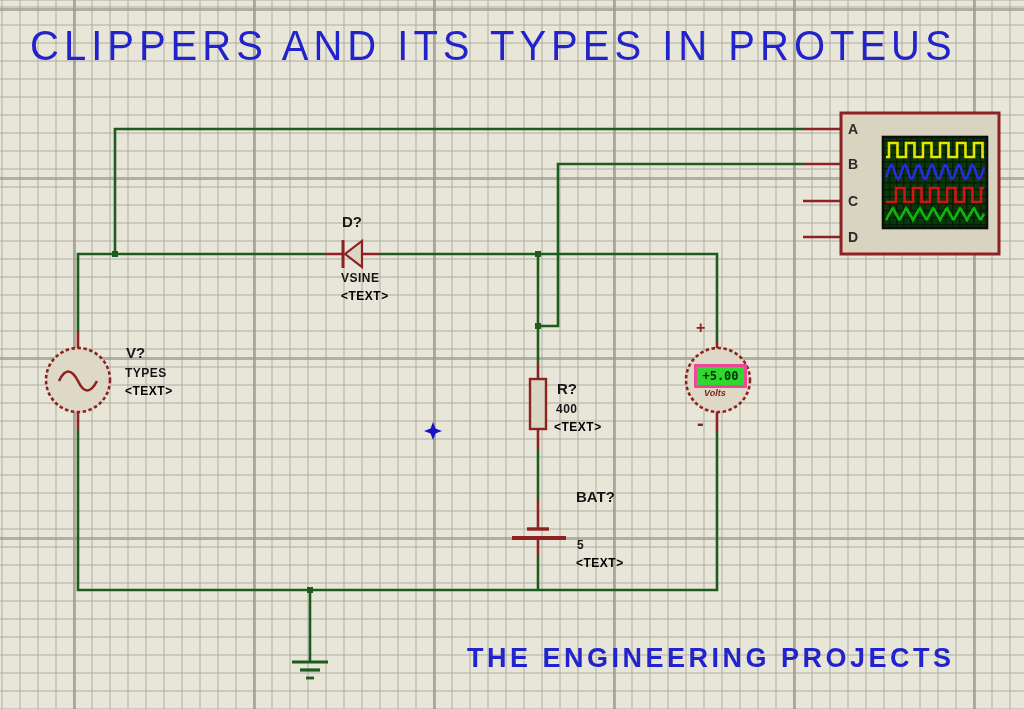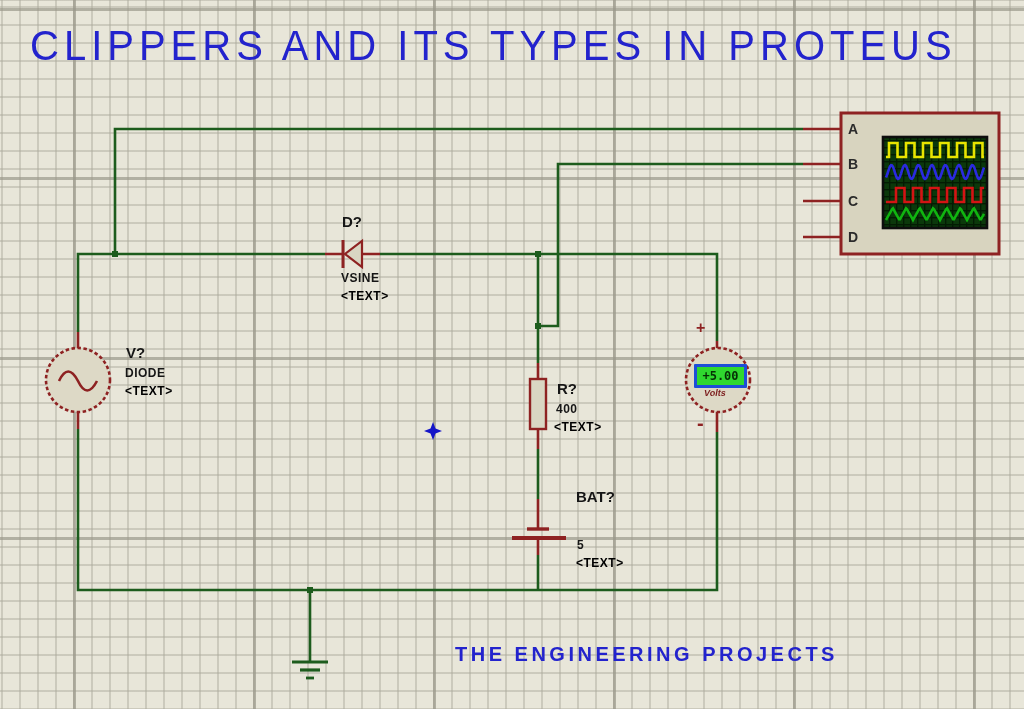--- a/index.html
+++ b/index.html
@@ -11,26 +11,26 @@
       repeating-linear-gradient(0deg,  rgba(154,152,138,.70) 0 3px, transparent 3px 180px),
       repeating-linear-gradient(90deg, rgba(170,168,154,.45) 0 2px, transparent 2px 18px),
       repeating-linear-gradient(0deg,  rgba(170,168,154,.45) 0 2px, transparent 2px 18px);
     background-position: 73px 0, 0 11px, 1px 0, 0 1px;
     font-family:"Liberation Sans", sans-serif;
   }
   .lbl{position:absolute;white-space:nowrap;font-weight:bold;font-size:12px;color:#161616;letter-spacing:.5px;}
   .ref{font-size:15px;letter-spacing:0;}
   .ph{color:#000000;}
   .title{font-size:40px;font-weight:500;letter-spacing:5px;color:#2323cd;transform:scaleY(1.08);transform-origin:top left;}
-  .footer{font-size:20px;font-weight:bold;letter-spacing:3.5px;color:#2323cd;}
+  .footer{font-size:27px;font-weight:bold;letter-spacing:3.5px;color:#2323cd;margin-left:12px;}
   .pin{font-size:14px;color:#2b2b2b;letter-spacing:0;}
   .polarity{color:#8e2222;font-size:16px;letter-spacing:0;}
   .lcd{
     position:absolute;left:694px;top:364px;width:47px;height:18px;
-    background:#2fd82f;border:3px solid #1d4ed8;border-radius:1px;
+    background:#2fd82f;border:3px solid #ec4899;border-radius:1px;
     font-family:"DejaVu Sans Mono", monospace;font-weight:bold;font-size:12px;
     color:#063006;text-align:center;line-height:18px;letter-spacing:0;
   }
   .unit{font-size:9px;font-style:italic;color:#7c1d1d;letter-spacing:0;text-align:center;}
   svg{position:absolute;left:0;top:0;}
 </style>
 </head>
 <body>
 
 <svg width="1024" height="709" viewBox="0 0 1024 709">
@@ -108,21 +108,21 @@
     </g>
   </g>
 
   <path id="cursor-star" fill="#1515c8" d="M433,422 L435.5,428.5 L442,431 L435.5,433.5 L433,440 L430.5,433.5 L424,431 L430.5,428.5 Z"></path>
 </svg>
 
 <span class="lbl title" style="left:30px;top:21px;">CLIPPERS AND ITS TYPES IN PROTEUS</span>
 <span class="lbl footer" style="left:455px;top:643px;">THE ENGINEERING PROJECTS</span>
 
 <span class="lbl ref" style="left:126px;top:344px;">V?</span>
-<span class="lbl" style="left:125px;top:366px;">DIODE</span>
+<span class="lbl" style="left:125px;top:366px;">TYPES</span>
 <span class="lbl ph" style="left:125px;top:384px;">&lt;TEXT&gt;</span>
 
 <span class="lbl ref" style="left:342px;top:213px;">D?</span>
 <span class="lbl" style="left:341px;top:271px;">VSINE</span>
 <span class="lbl ph" style="left:341px;top:289px;">&lt;TEXT&gt;</span>
 
 <span class="lbl ref" style="left:557px;top:380px;">R?</span>
 <span class="lbl" style="left:556px;top:402px;">400</span>
 <span class="lbl ph" style="left:554px;top:420px;">&lt;TEXT&gt;</span>
 

